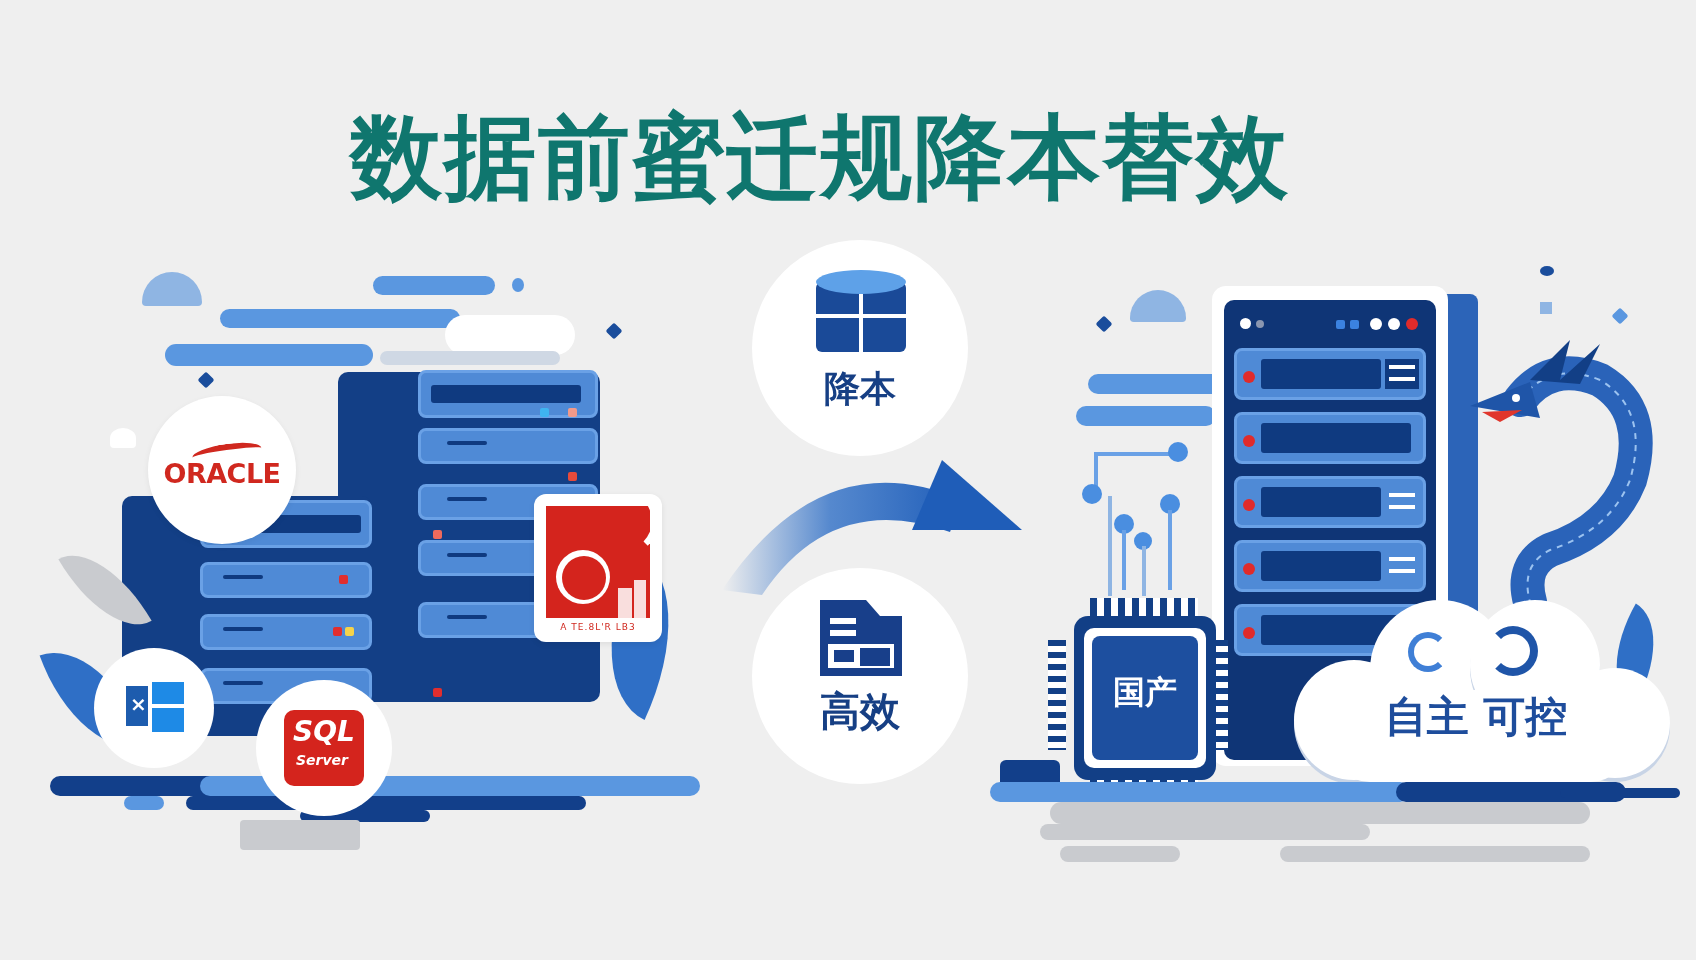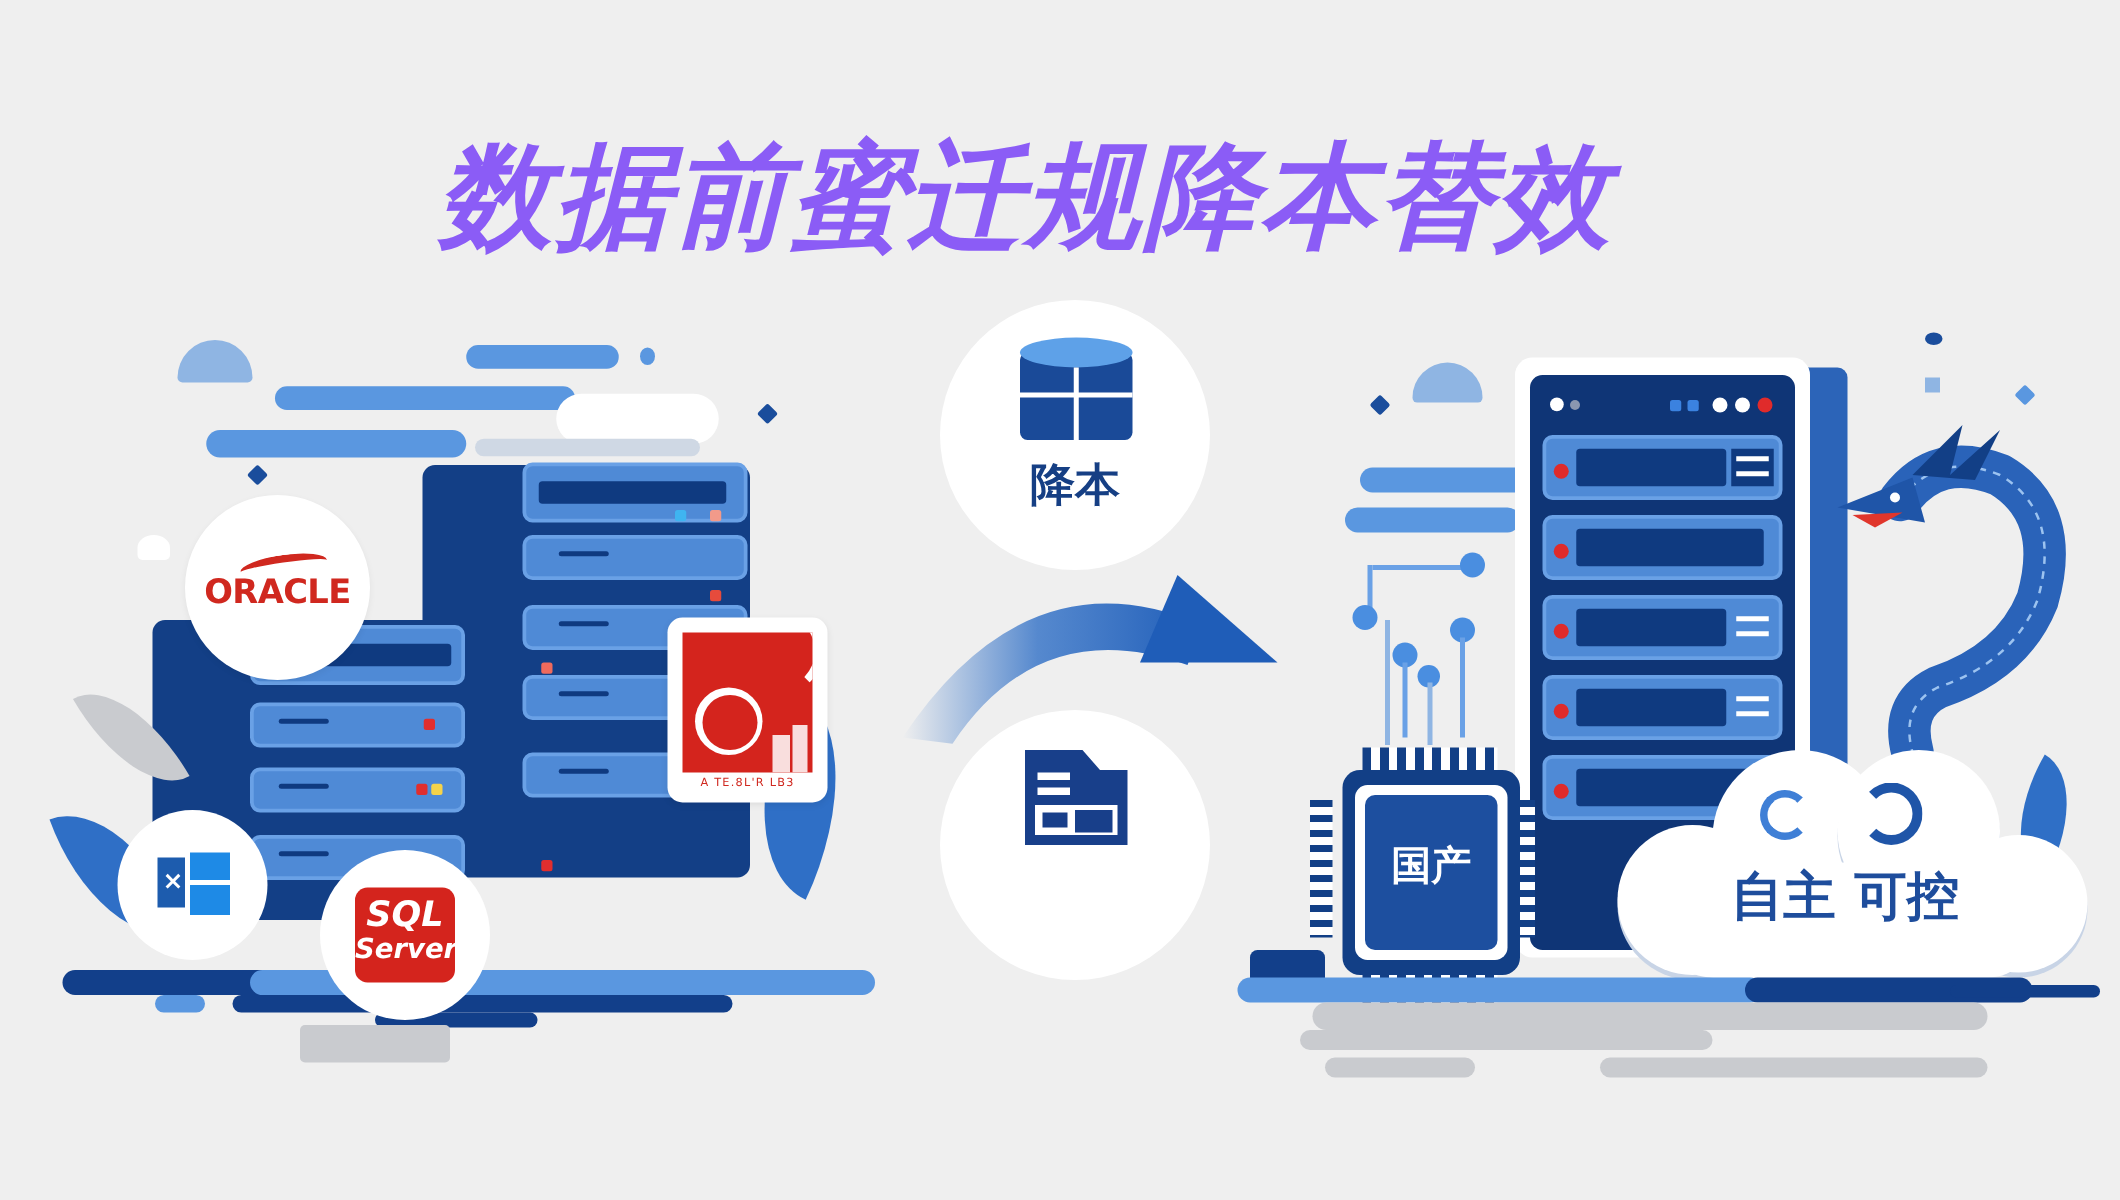--- a/index.html
+++ b/index.html
@@ -3,21 +3,21 @@
 <meta charset="utf-8">
 <style>
   * { box-sizing: border-box; margin: 0; padding: 0; }
   html, body { width: 1696px; height: 960px; overflow: hidden; background: #efefef; }
   body { position: relative; font-family: "DejaVu Sans", "Liberation Sans", sans-serif; }
   .abs { position: absolute; }
   .title {
     left: 350px; top: 108px; width: 950px; height: 100px;
     font-family: "DejaVu Sans", sans-serif; font-weight: bold;
     font-size: 92px; line-height: 100px; letter-spacing: 2px;
-    color: #8b5cf6; white-space: nowrap; font-style: italic;
+    color: #0f766e; white-space: nowrap;
   }
   .pill { position: absolute; border-radius: 30px; }
   .lb { background: #5a97e0; }
   .db { background: #123f8a; }
   .gr { background: #c9cbcf; }
   .wh { background: #ffffff; }
   .circle { position: absolute; border-radius: 50%; background: #fff; }
   .dot { position: absolute; width: 12px; height: 12px; background: #1a4d9c; transform: rotate(45deg); border-radius: 2px; }
   .rack { position: absolute; background: #133f86; border-radius: 10px; }
   .unit { position: absolute; background: #4f8ad6; border-radius: 8px; border: 3px solid #6aa1e6; }
@@ -112,21 +112,21 @@
     <div class="abs" style="left:0;top:4px;width:22px;height:40px;background:#1d5cae;"></div>
     <div class="abs" style="left:26px;top:0;width:32px;height:22px;background:#1e8ae6;"></div>
     <div class="abs" style="left:26px;top:26px;width:32px;height:24px;background:#1e8ae6;"></div>
     <div class="abs" style="left:4px;top:10px;color:#fff;font-size:20px;font-weight:bold;line-height:24px;">×</div>
   </div>
 </div>
 
 <div class="circle" style="left:256px;top:680px;width:136px;height:136px;font-style:italic;">
   <div class="abs" style="left:28px;top:30px;width:80px;height:76px;background:#d4241d;border-radius:10px;">
     <div class="badge-text" style="left:0;top:6px;width:80px;text-align:center;color:#fff;font-size:28px;line-height:32px;">SQL</div>
-    <div class="badge-text" style="left:0;top:38px;width:76px;text-align:center;color:#fff;font-size:22px;line-height:24px;">Server</div>
+    <div class="badge-text" style="left:0;top:38px;width:76px;text-align:center;color:#fff;font-size:14px;line-height:24px;">Server</div>
   </div>
 </div>
 
 <div class="abs" style="left:534px;top:494px;width:128px;height:148px;background:#fff;border-radius:12px;box-shadow:0 2px 6px rgba(0,0,0,0.08);">
   <div class="abs" style="left:12px;top:12px;width:104px;height:112px;background:#d4241d;overflow:hidden;">
     <div class="abs" style="left:10px;top:44px;width:54px;height:54px;border-radius:50%;background:#fff;"></div>
     <div class="abs" style="left:16px;top:50px;width:44px;height:44px;border-radius:50%;background:#d4241d;"></div>
     <div class="abs" style="left:42px;top:-20px;width:70px;height:70px;border-radius:50%;border:6px solid #fff;border-left-color:transparent;border-bottom-color:transparent;"></div>
     <div class="abs" style="left:72px;top:82px;width:14px;height:30px;background:#fff;opacity:0.85;"></div>
     <div class="abs" style="left:88px;top:74px;width:12px;height:38px;background:#fff;opacity:0.85;"></div>
@@ -158,20 +158,21 @@
 
 <div class="circle" style="left:752px;top:568px;width:216px;height:216px;">
   <svg class="abs" style="left:64px;top:28px;" width="90" height="84" viewBox="0 0 90 84">
     <path d="M4 4 h46 l14 16 h22 v60 h-82 z" fill="#183f8a"></path>
     <rect x="14" y="22" width="26" height="6" fill="#fff"></rect>
     <rect x="14" y="34" width="26" height="6" fill="#fff"></rect>
     <rect x="12" y="48" width="66" height="24" fill="#fff"></rect>
     <rect x="18" y="54" width="20" height="12" fill="#183f8a"></rect>
     <rect x="44" y="52" width="30" height="18" fill="#183f8a"></rect>
   </svg>
+  <div class="cn-label" style="left:0;top:120px;width:216px;font-size:40px;line-height:46px;">高效</div>
 </div>
 
 <div>
   <div class="abs" style="left:1130px;top:290px;width:56px;height:32px;background:#8fb5e3;border-radius:30px 30px 4px 4px;"></div>
   <div class="pill lb" style="left:1088px;top:374px;width:140px;height:20px;"></div>
   <div class="pill lb" style="left:1076px;top:406px;width:140px;height:20px;"></div>
   <div class="dot" style="left:1098px;top:318px;"></div>
   <div class="dot" style="left:1614px;top:310px;background:#5a97e0;"></div>
   <div class="abs" style="left:1540px;top:266px;width:14px;height:10px;border-radius:50%;background:#1a4d9c;"></div>
   <div class="abs" style="left:1540px;top:302px;width:12px;height:12px;background:#8fb5e3;"></div>

